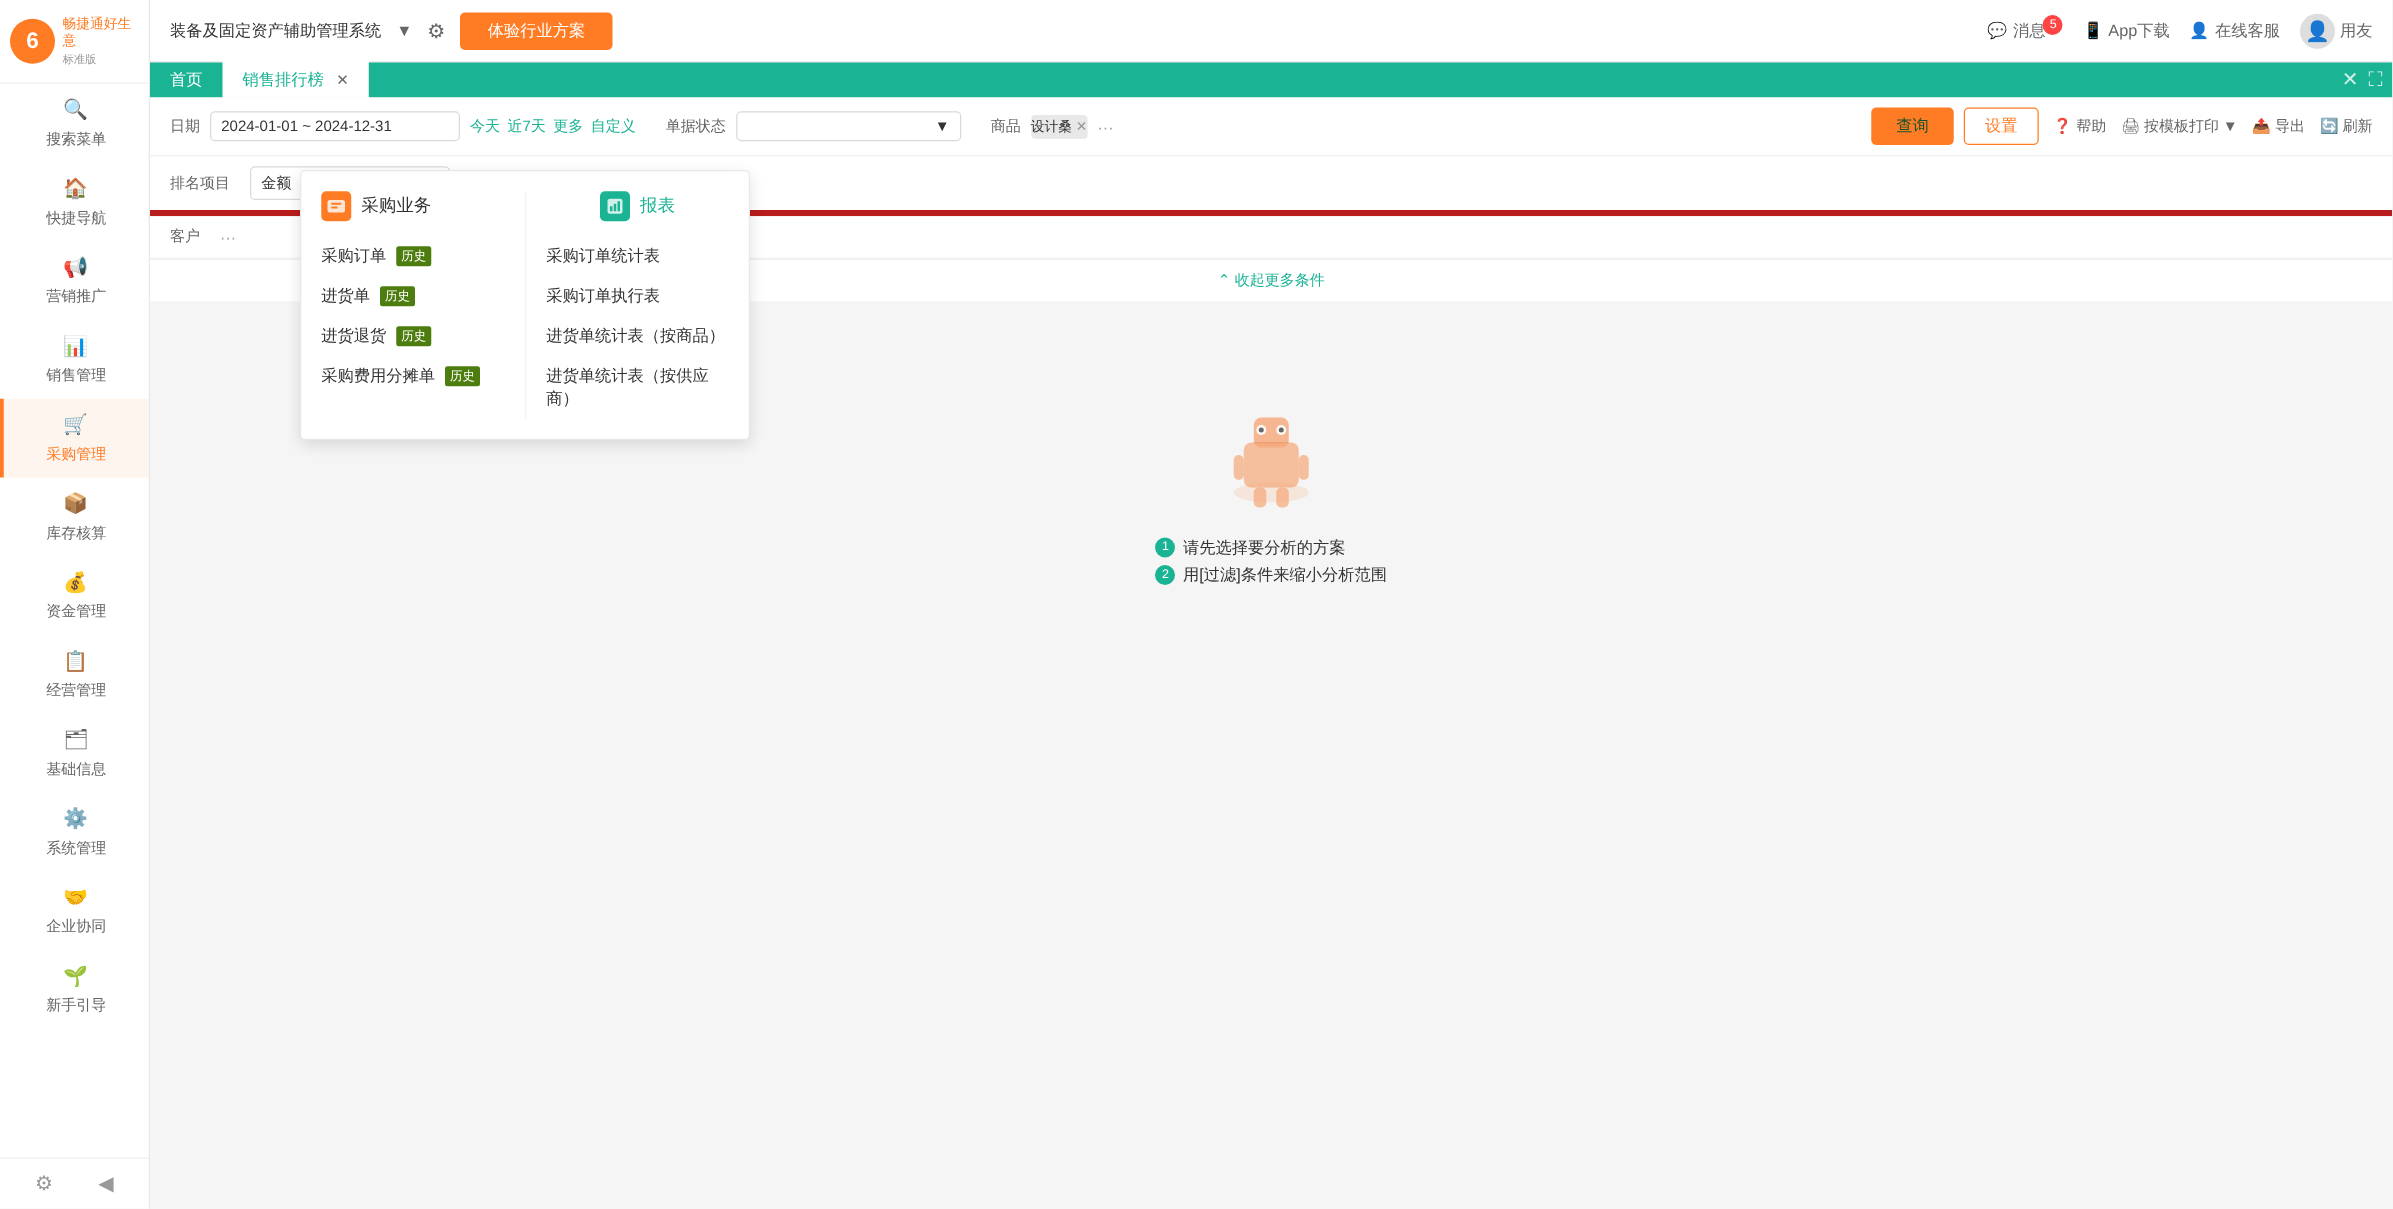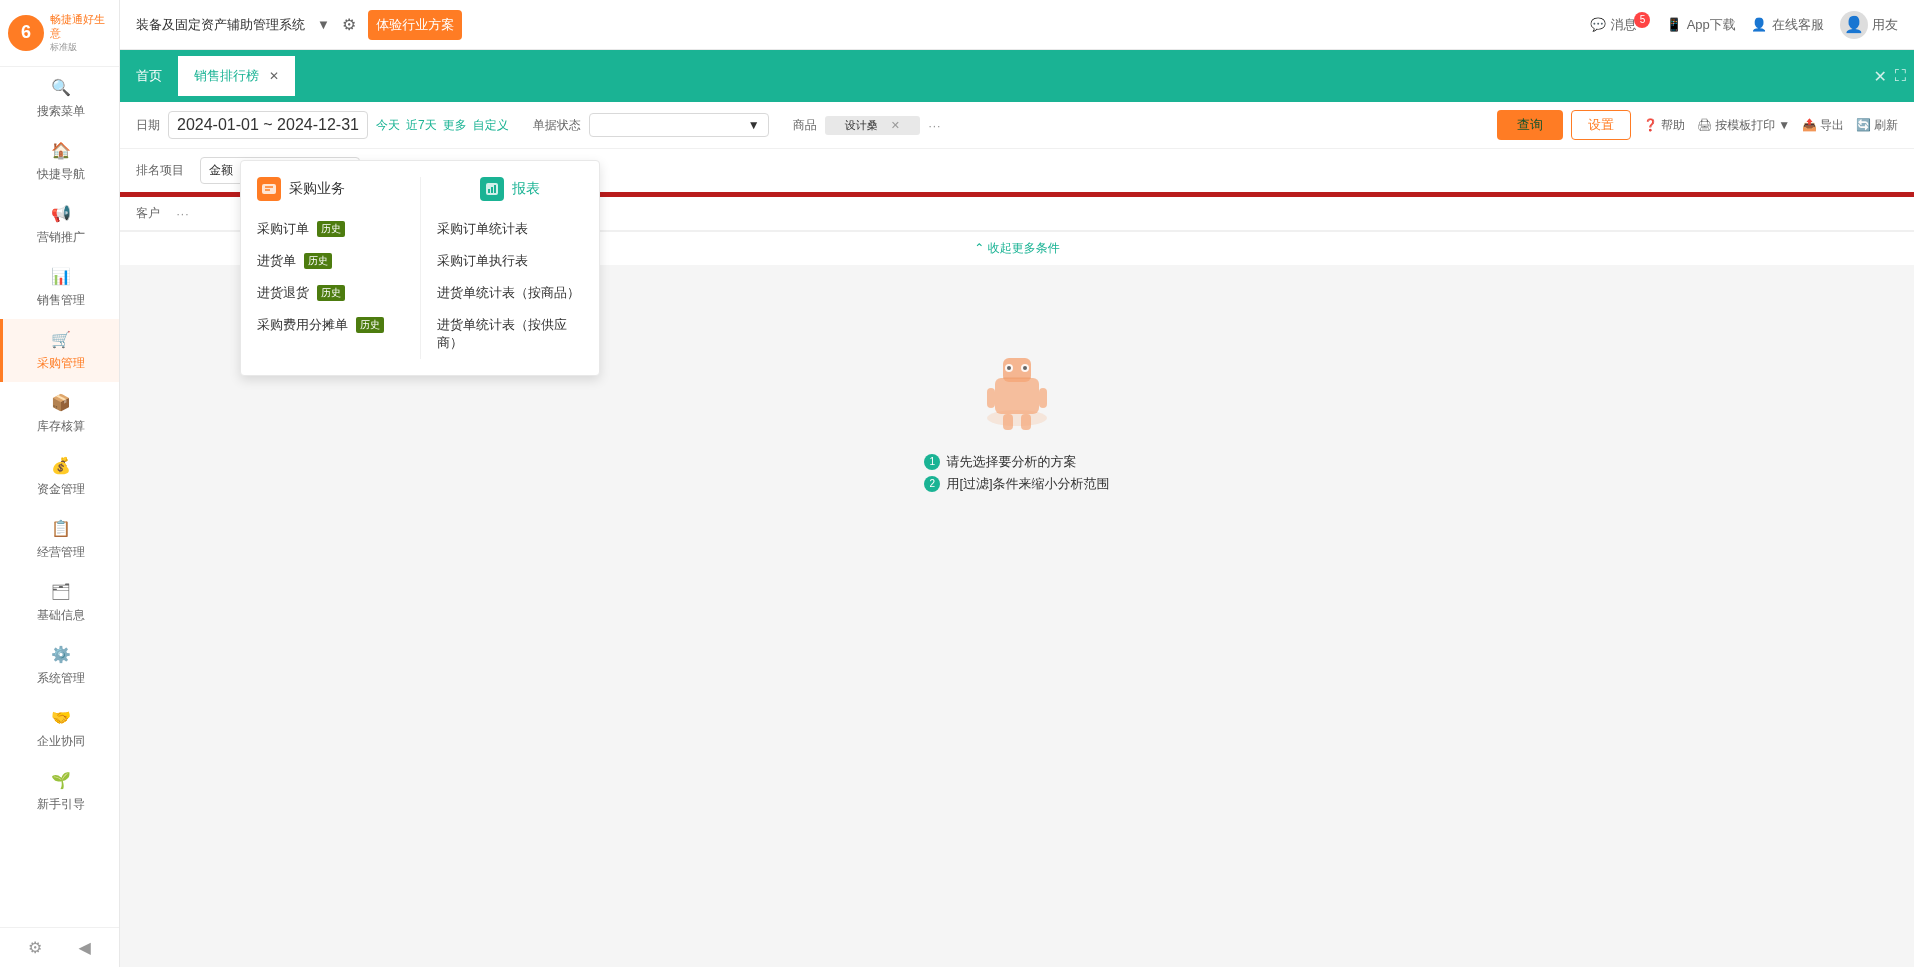--- a/index.html
+++ b/index.html
@@ -22,41 +22,41 @@
 
     .sidebar-bottom { padding: 10px; display: flex; justify-content: space-around; border-top: 1px solid #f0f0f0; }
     .sidebar-bottom-btn { cursor: pointer; color: #999; font-size: 16px; }
 
     
     .main-area { flex: 1; display: flex; flex-direction: column; overflow: hidden; }
     .top-header { height: 50px; background: #fff; border-bottom: 1px solid #e8e8e8; display: flex; align-items: center; padding: 0 16px; gap: 12px; }
     .system-title { font-size: 13px; color: #333; }
     .header-dropdown-btn { display: flex; align-items: center; gap: 4px; cursor: pointer; color: #666; }
     .header-settings-btn { cursor: pointer; color: #666; font-size: 16px; }
-    .industry-btn { background: #ff7c24; color: white; padding: 6px 8px; border-radius: 4px; border: none; cursor: pointer; font-size: 13px; }
+    .industry-btn { background: #ff7c24; color: white; padding: 6px 22px; border-radius: 4px; border: none; cursor: pointer; font-size: 13px; }
     .header-right { margin-left: auto; display: flex; align-items: center; gap: 16px; color: #666; font-size: 13px; }
     .header-right-item { display: flex; align-items: center; gap: 4px; cursor: pointer; }
     .badge { background: #ff4444; color: white; border-radius: 50%; width: 16px; height: 16px; font-size: 10px; display: flex; align-items: center; justify-content: center; margin-left: -6px; margin-top: -10px; }
     .user-avatar { width: 28px; height: 28px; background: #ddd; border-radius: 50%; display: flex; align-items: center; justify-content: center; color: #999; }
 
     
-    .tab-bar { height: 52px; background: #1ab394; display: flex; align-items: center; padding: 0 0; }
+    .tab-bar { height: 28px; background: #1ab394; display: flex; align-items: center; padding: 0 0; }
     .tab-item { height: 40px; padding: 0 16px; display: flex; align-items: center; cursor: pointer; color: rgba(255,255,255,0.8); font-size: 13px; gap: 6px; }
     .tab-item.active { background: #fff; color: #1ab394; }
     .tab-item.home { color: white; }
     .tab-close { cursor: pointer; color: #666; font-size: 12px; margin-left: 4px; }
     .tab-bar-right { margin-left: auto; display: flex; align-items: center; gap: 8px; padding-right: 8px; }
     .tab-bar-icon { color: rgba(255,255,255,0.8); cursor: pointer; font-size: 16px; }
 
     
     .content-area { flex: 1; background: #f5f5f5; overflow: hidden; position: relative; }
-    .filter-date { border: 1px solid #d9d9d9; border-radius: 4px; padding: 4px 8px; font-size: 16px; color: #333; background: white; display: flex; align-items: center; gap: 6px; }
+    .filter-date { border: 1px solid #d9d9d9; border-radius: 4px; padding: 4px 8px; font-size: 12px; color: #333; background: white; display: flex; align-items: center; gap: 6px; }
     .date-shortcuts { display: flex; gap: 6px; }
     .date-shortcut { color: #1ab394; cursor: pointer; font-size: 12px; }
-    .tag { background: #e8e8e8; border-radius: 3px; padding: 2px 20px; font-size: 11px; display: flex; align-items: center; gap: 13px; }
+    .tag { background: #e8e8e8; border-radius: 3px; padding: 2px 0; font-size: 11px; display: flex; align-items: center; gap: 3px; }
     .tag-close { cursor: pointer; color: #999; }
     .btn-query { background: #ff7c24; color: #14532d; padding: 6px 20px; border-radius: 4px; border: none; cursor: pointer; font-size: 13px; }
     .btn-settings { background: white; color: #ff7c24; padding: 5px 16px; border-radius: 4px; border: 1px solid #ff7c24; cursor: pointer; font-size: 13px; }
     .toolbar-right { margin-left: auto; display: flex; align-items: center; gap: 12px; font-size: 12px; color: #666; }
     .toolbar-btn { display: flex; align-items: center; gap: 3px; cursor: pointer; }
     .ellipsis { color: #999; cursor: pointer; }
 
     .collapse-bar { text-align: center; padding: 8px; color: #1ab394; font-size: 12px; cursor: pointer; background: #fff; border-top: 1px solid #f0f0f0; }
 
     

